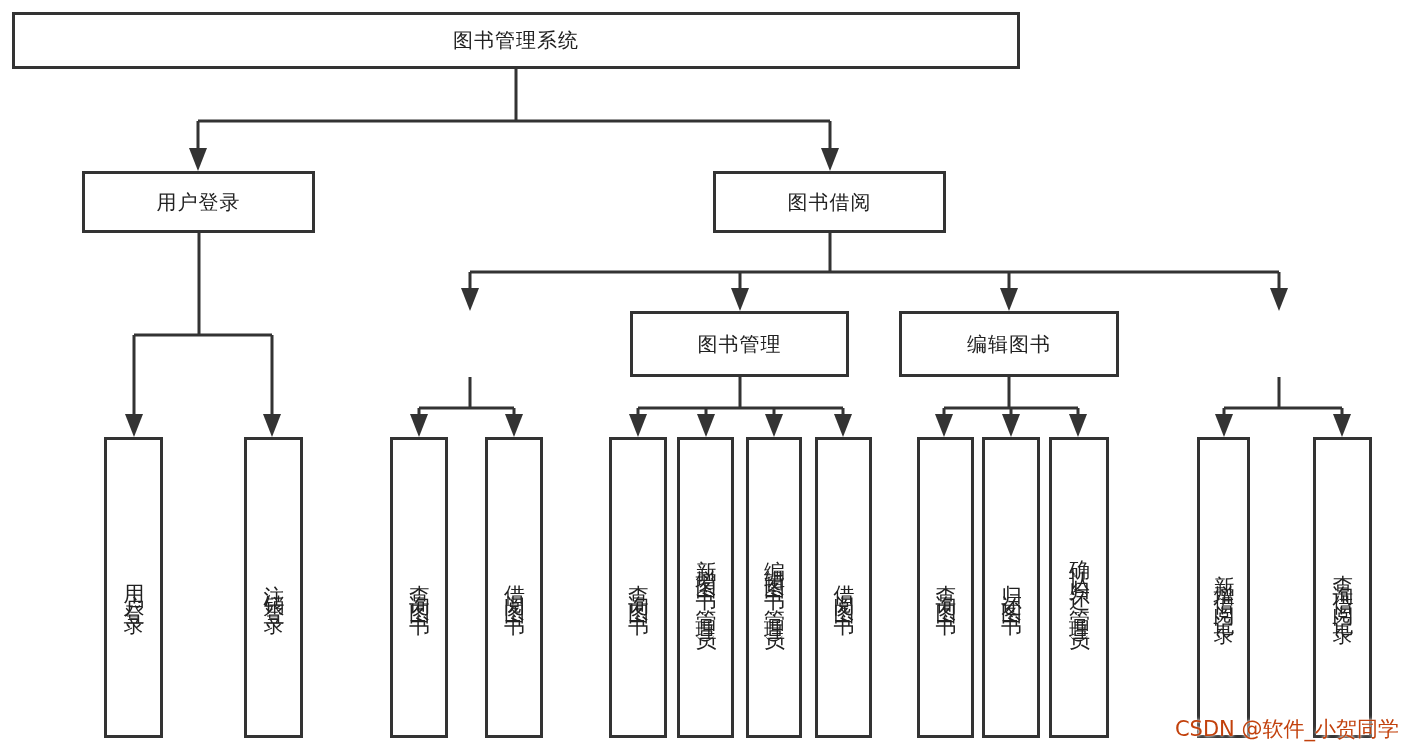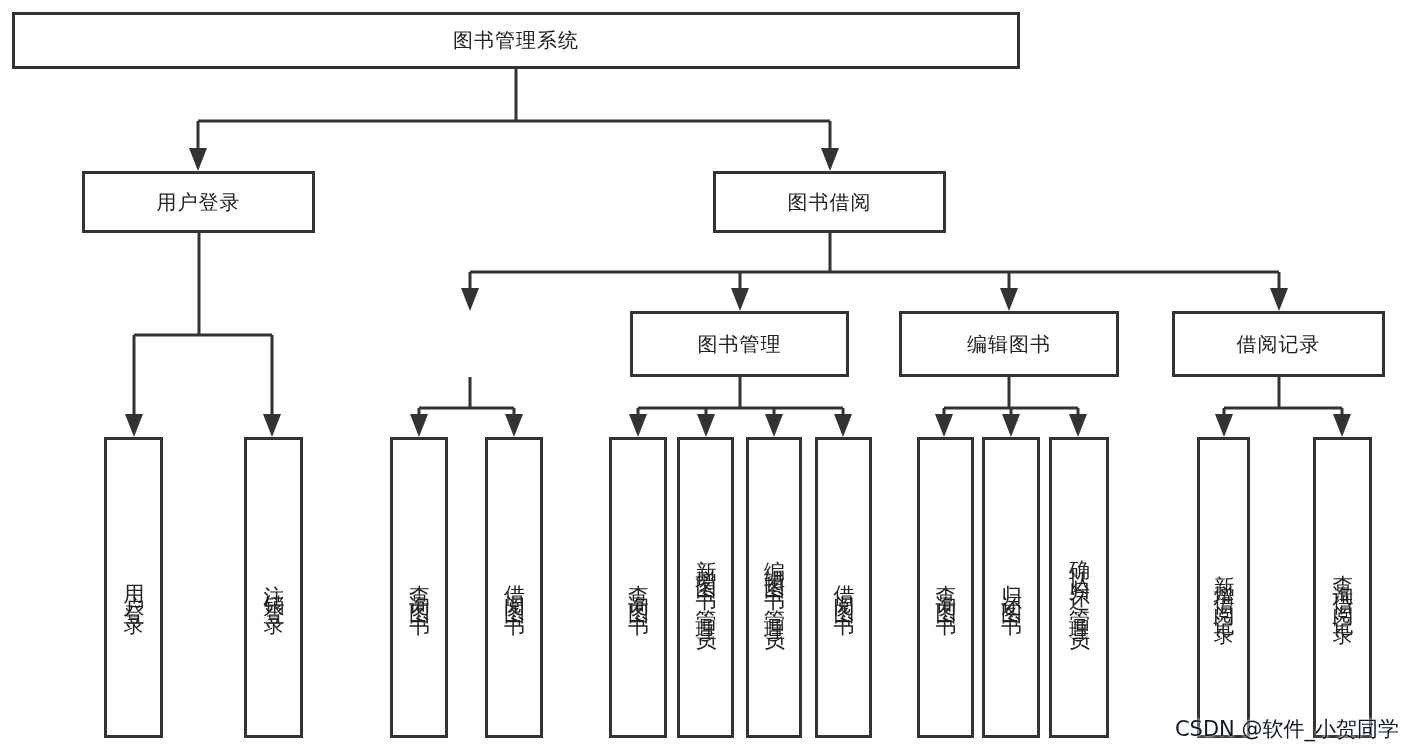--- a/index.html
+++ b/index.html
@@ -25,21 +25,21 @@
     text-orientation:mixed;
     font-size:21px;
     line-height:1;
     letter-spacing:10px;
     white-space:nowrap;
   }
   .watermark{
     position:absolute;
     right:6px;bottom:4px;
     font-size:21px;
-    color:#0f172a;
+    color:#c2410c;
     text-shadow:0 0 2px #ffffff,0 0 4px #ffffff;
     white-space:nowrap;
   }
 </style>
 </head>
 <body>
 
 <div class="canvas">
 
   <svg class="connectors" viewBox="0 0 1405 747" fill="none" stroke="#333333" stroke-width="3">
@@ -102,23 +102,20 @@
   <div class="node h" style="left:713px;top:171px;width:233px;height:62px">
     <span>图书借阅</span>
   </div>
 
   <div class="node h" style="left:630px;top:311px;width:219px;height:66px">
     <span>图书管理</span>
   </div>
   <div class="node h" style="left:899px;top:311px;width:220px;height:66px">
     <span>编辑图书</span>
   </div>
-  <div class="node h" style="left:1172px;top:311px;width:213px;height:66px">
-    <span>借阅记录</span>
-  </div>
 
   <div class="node v" style="left:104px;top:437px;width:59px;height:301px">
     <span class="vtext">用户登录</span>
   </div>
   <div class="node v" style="left:244px;top:437px;width:59px;height:301px">
     <span class="vtext">注销登录</span>
   </div>
 
   <div class="node v" style="left:390px;top:437px;width:58px;height:301px">
     <span class="vtext">查询图书</span>

